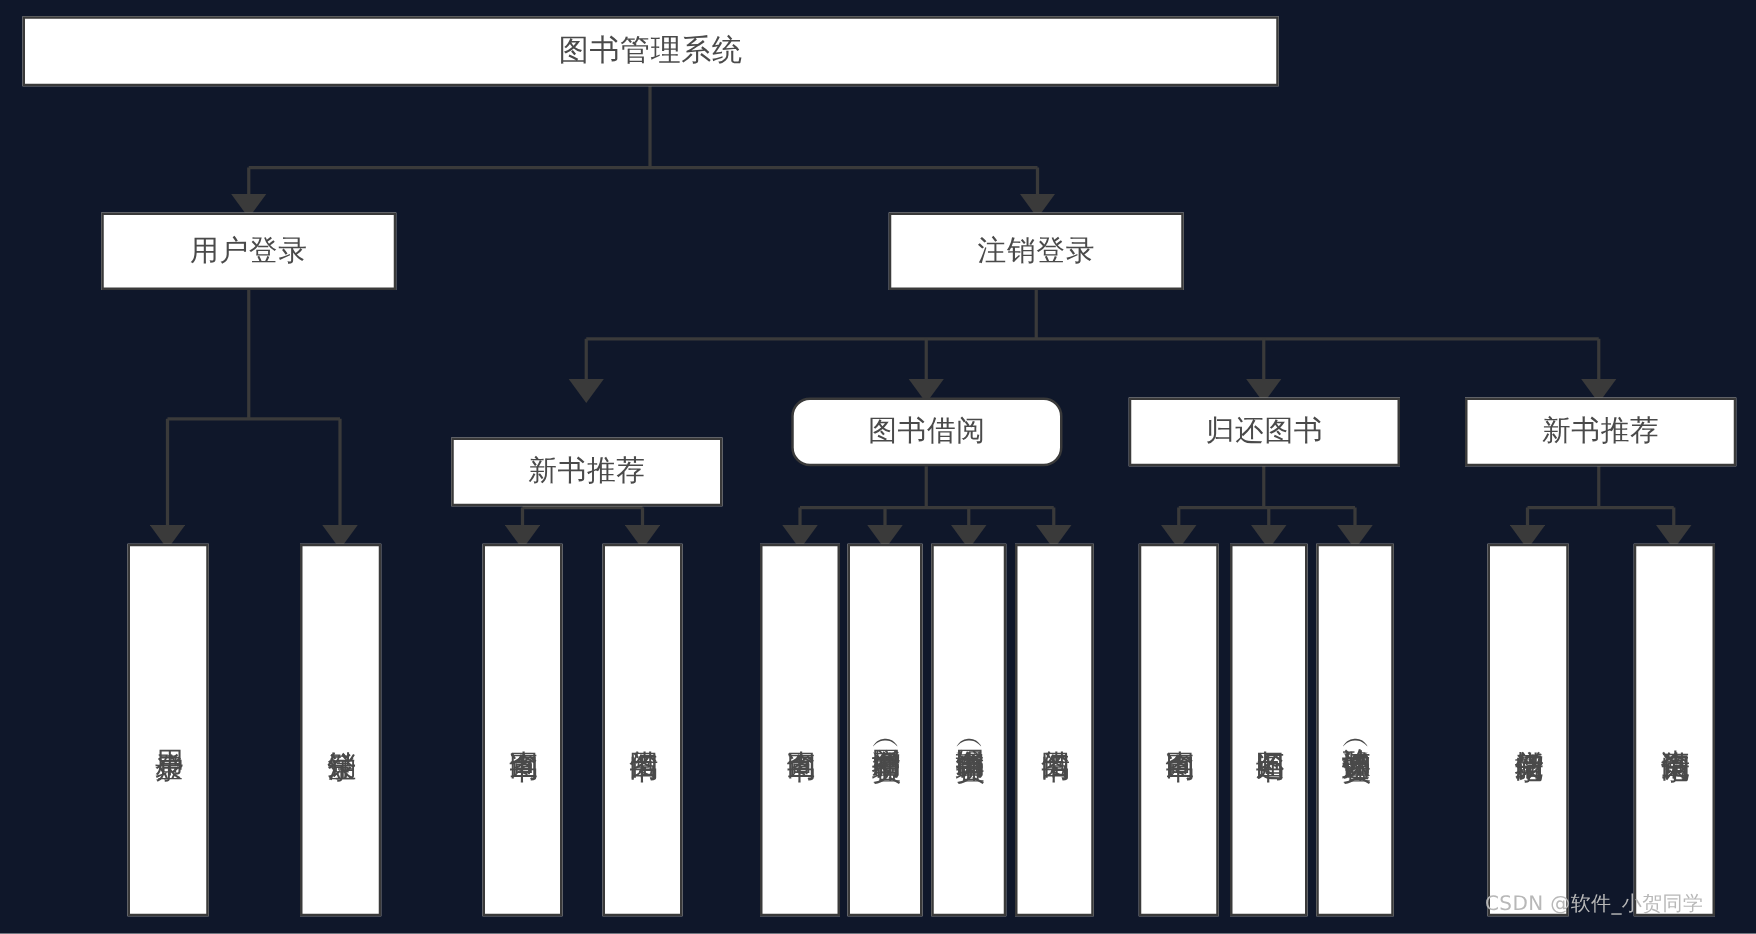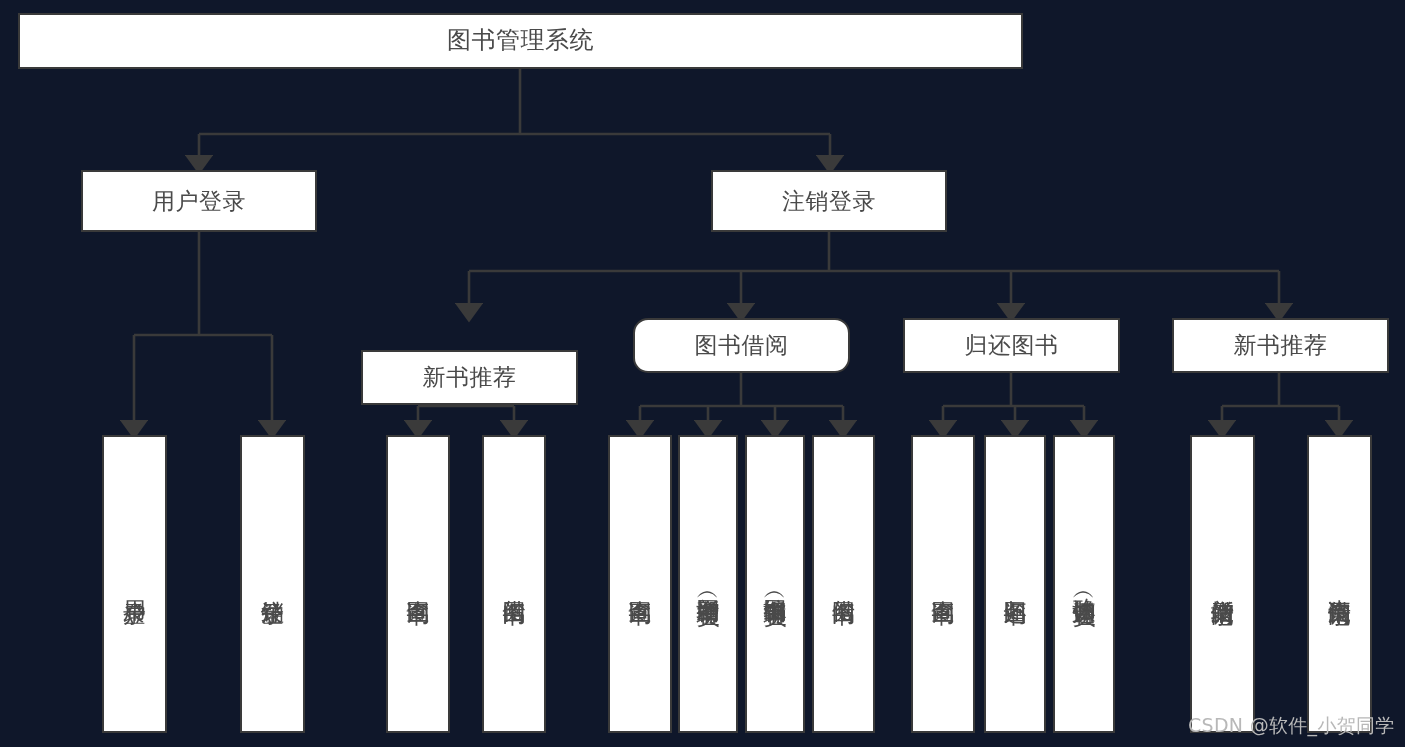--- a/index.html
+++ b/index.html
@@ -69,21 +69,21 @@
     font-size: 23px;
     line-height: 1.0;
     letter-spacing: 1px;
     max-height: 100%;
     overflow: visible;
   }
   .watermark {
     position: absolute;
     left: 1188px;
     top: 713px;
-    font-size: 19px;
+    font-size: 16px;
     color: #b8b8b8;
     white-space: nowrap;
     pointer-events: auto;
     letter-spacing: 0.3px;
   }
 </style>
 </head>
 <body>
 
 <div id="canvas">

